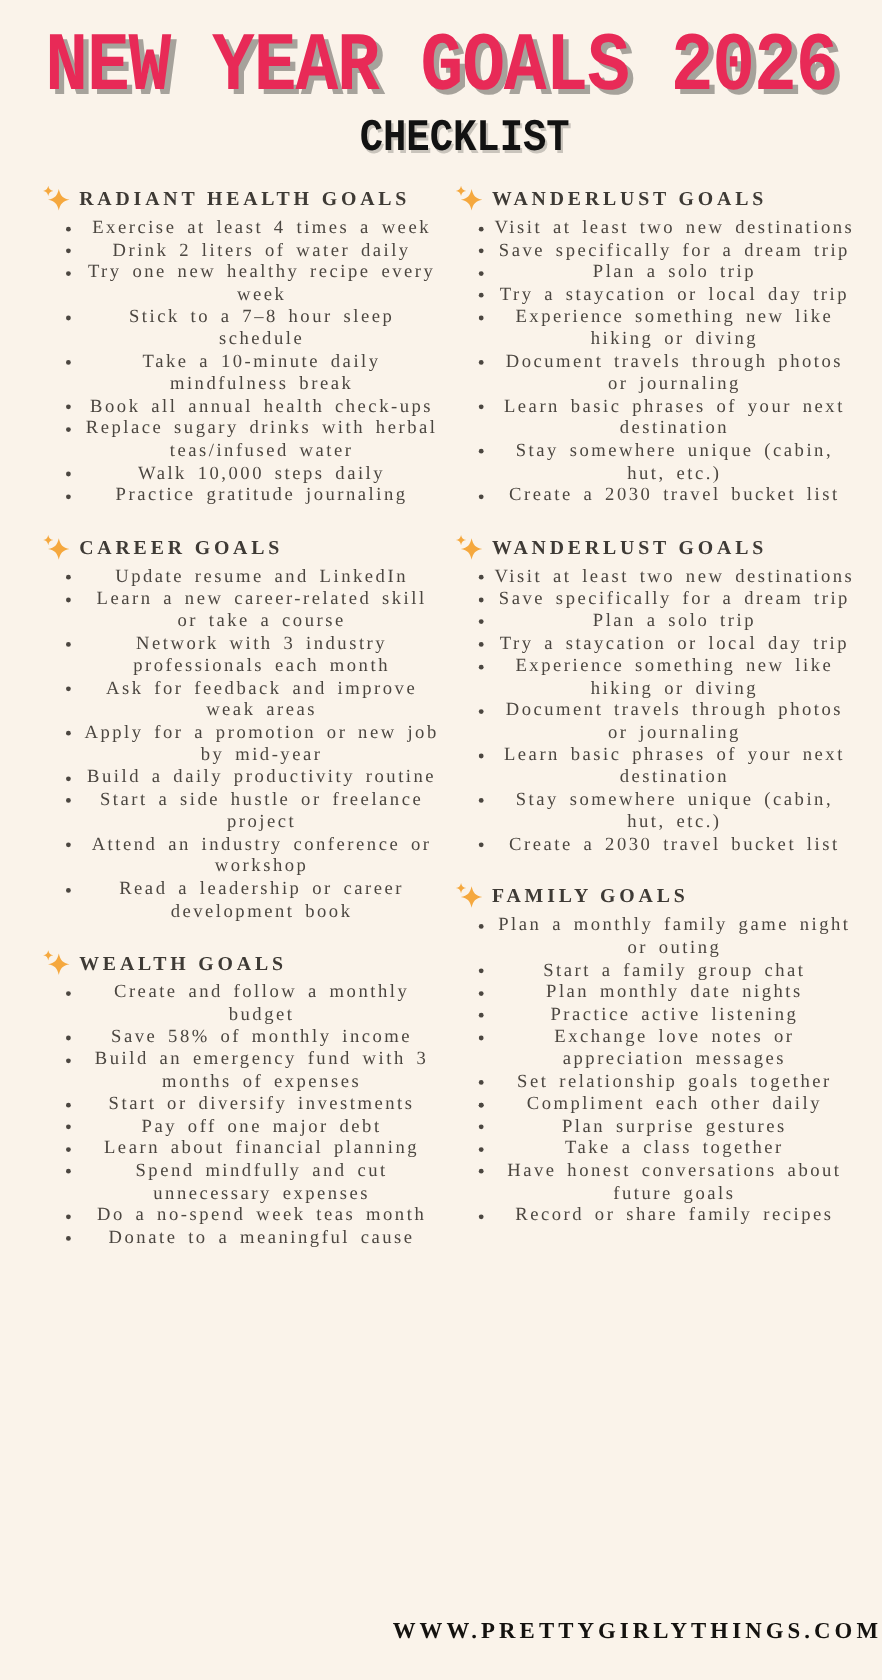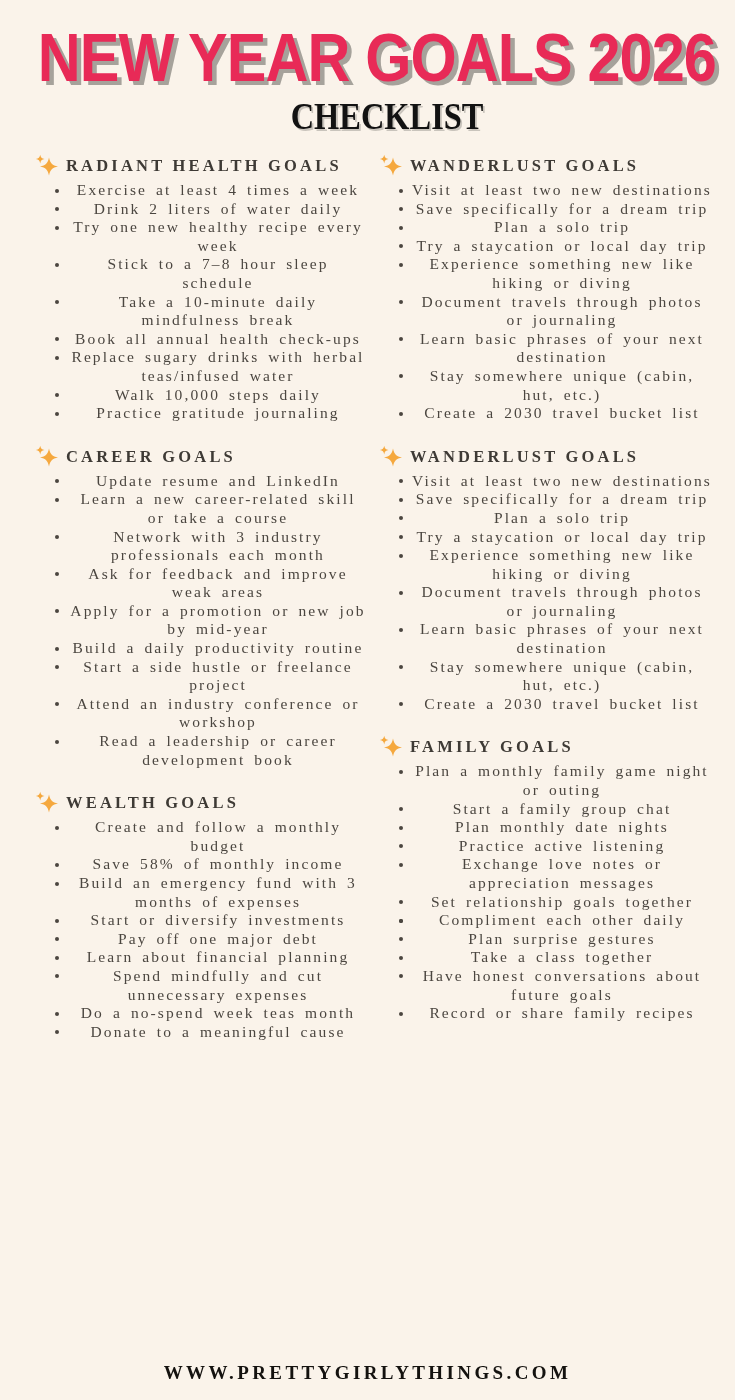--- a/index.html
+++ b/index.html
@@ -20,37 +20,37 @@
   }
   .poster{
     position:relative;
     width:735px;height:1400px;
     box-sizing:border-box;
     overflow:hidden;
   }
   header{ text-align:center; padding-top:22px; }
   .page-title{
     margin:0;
-    font-family:Liberation Sans, sans-serif;
+    font-family:Liberation Mono, monospace;
     font-weight:bold;
     font-size:66px;
     line-height:1;
     letter-spacing:-1px;
     color:var(--title);
     white-space:nowrap;
   }
   .page-title .condensed{
     display:inline-block;
     transform:scaleX(0.9) scaleY(1.05);
     transform-origin:center top;
     text-shadow:5px 4px 0 var(--title-shadow);
   }
   .page-subtitle{
     margin:9px 0 0;
-    font-family:Liberation Serif, serif;
+    font-family:Liberation Mono, monospace;
     font-weight:bold;
     font-size:36px;
     line-height:1;
     color:var(--subtitle);
     white-space:nowrap;
     padding-left:40px;
   }
   .page-subtitle .condensed{
     display:inline-block;
     transform:scaleX(0.9) scaleY(1.05);
@@ -101,22 +101,22 @@
     color:var(--body);
   }
   .bullet{
     position:absolute;
     left:-13px; top:7.5px;
     width:4px;height:4px;border-radius:50%;
     background:var(--body);
   }
   footer{
     position:absolute;
-    left:0;right:0;bottom:16px;
-    text-align:center;
+    left:0;right:0;bottom:29px;
+    text-align:right;
   }
   .site-url{
     font-family:"Liberation Serif",serif;
     font-weight:bold;
     font-size:19px;
     letter-spacing:3.4px;
     color:#14120f;
     white-space:nowrap;
   }
 </style>

